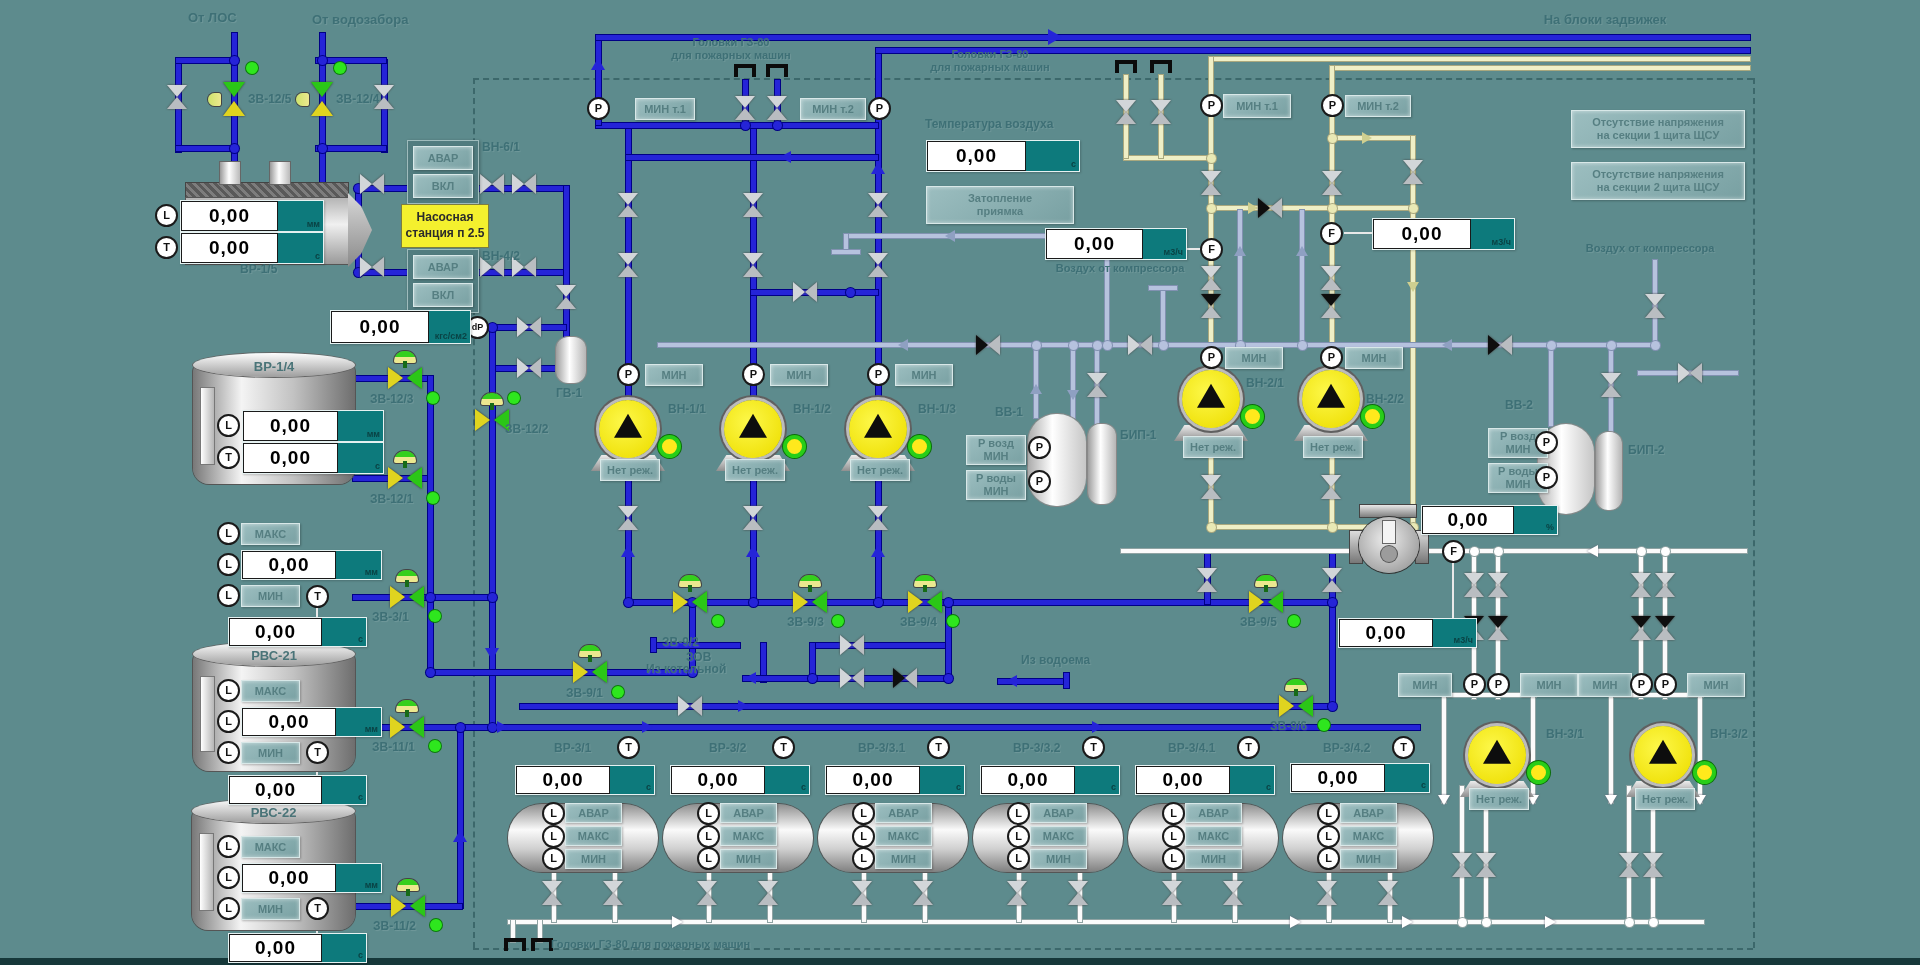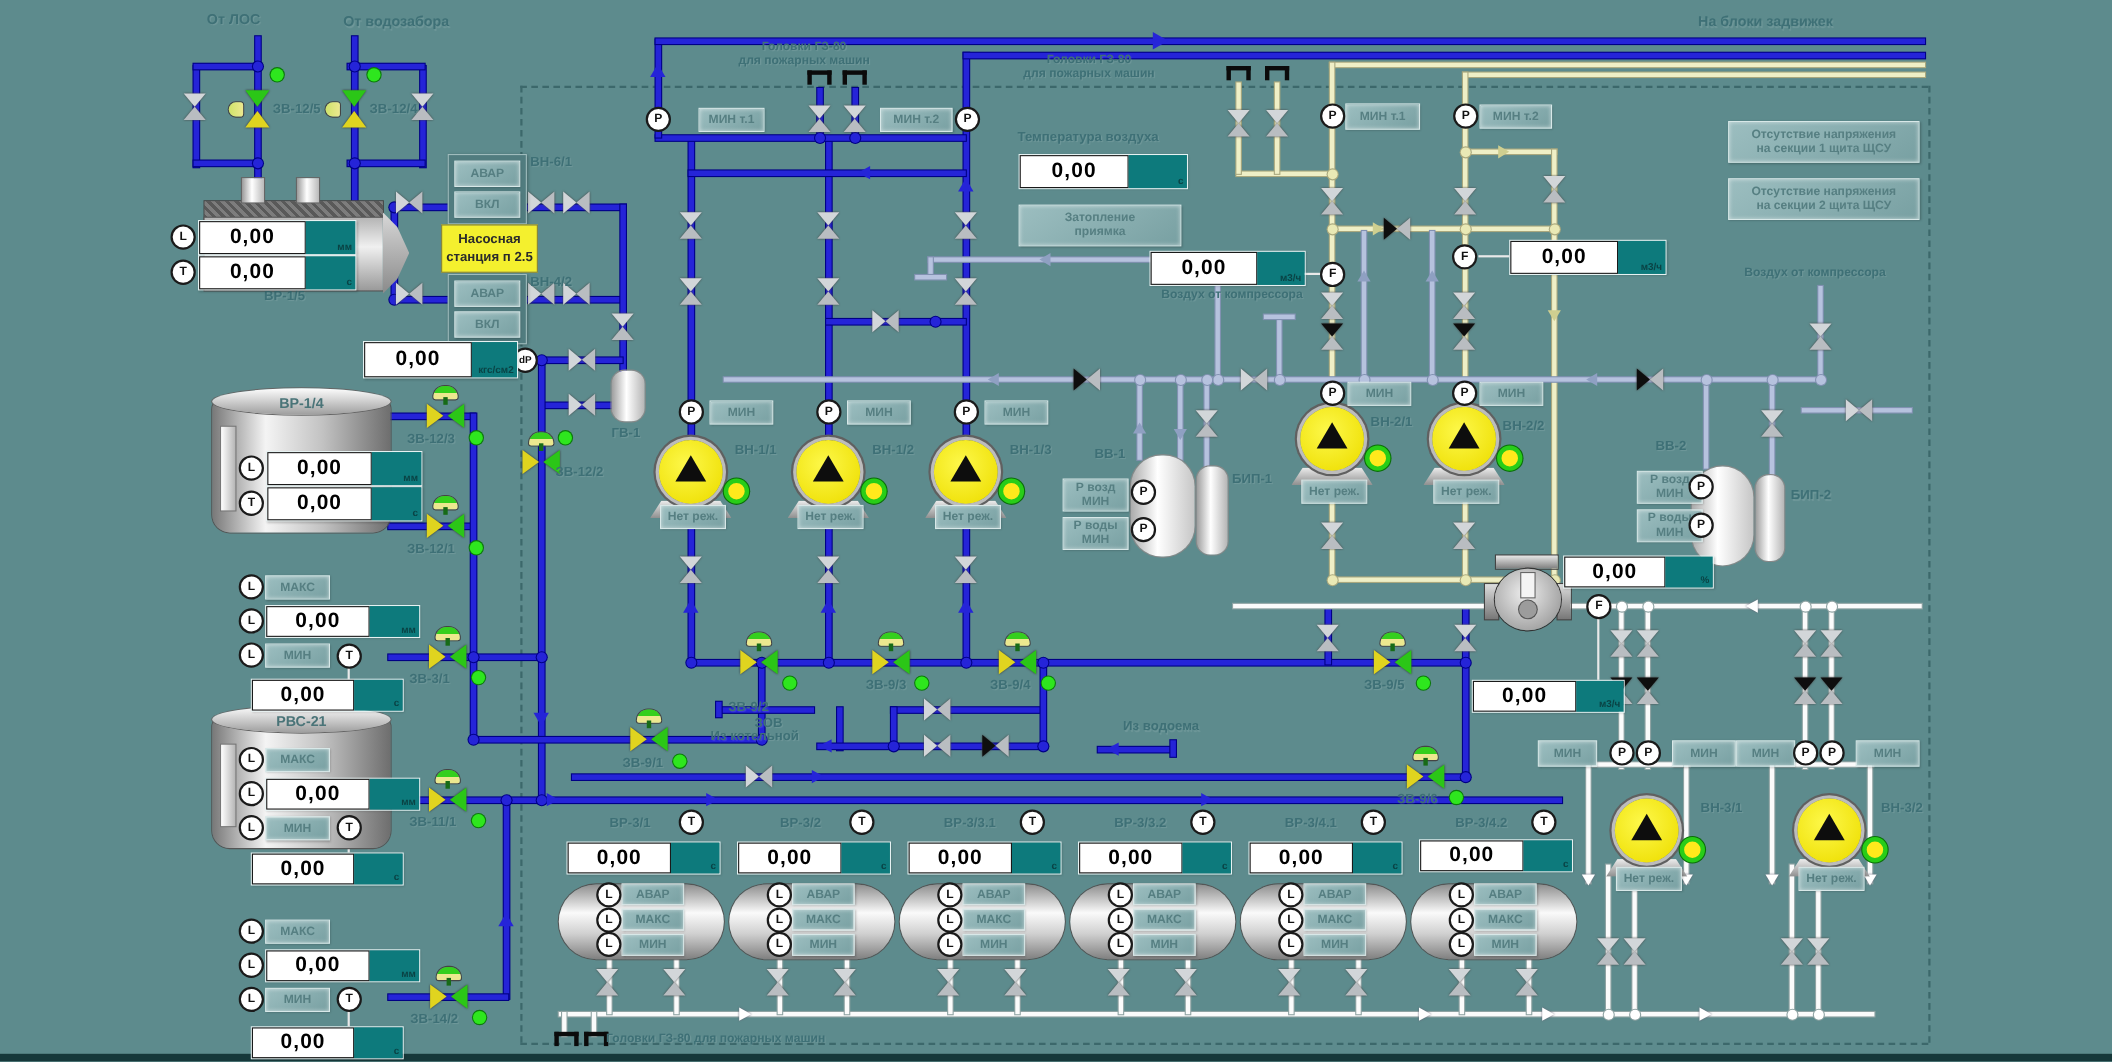--- a/index.html
+++ b/index.html
@@ -296,20 +296,25 @@
       <div class="gauge"></div>
     </div>
 
 
   <div class="vtank" style="left:193px;top:651px;width:162px;height:120px">
       <div class="vtop"></div>
       <div class="tlabel">РВС-21</div>
       <div class="gauge"></div>
     </div>
 
+  <div class="vtank" style="left:192px;top:808px;width:163px;height:122px">
+      <div class="vtop"></div>
+      <div class="tlabel">РВС-22</div>
+      <div class="gauge"></div>
+    </div>
 
   <div class="vsl" style="left:1028px;top:414px;width:58px;height:92px"></div>
   <div class="cy2" style="left:1088px;top:424px;width:28px;height:80px"></div>
   <div class="vsl" style="left:1538px;top:424px;width:56px;height:90px"></div>
   <div class="cy2" style="left:1596px;top:432px;width:26px;height:78px"></div>
   <div class="cy2" style="left:556px;top:337px;width:30px;height:46px"></div>
   <div class="gl" style="left:995px;top:405px">ВВ-1</div>
   <div class="gl" style="left:1120px;top:428px">БИП-1</div>
   <div class="gl" style="left:1505px;top:398px">ВВ-2</div>
   <div class="gl" style="left:1628px;top:443px">БИП-2</div>
@@ -448,21 +453,21 @@
       <i class="dm"></i>
       <i class="st"></i>
     </div>
   <i class="gd" style="left:429px;top:740px"></i>
   <div class="gl" style="left:372px;top:740px">ЗВ-11/1</div>
   <div class="mvh" style="left:391px;top:895px">
       <i class="dm"></i>
       <i class="st"></i>
     </div>
   <i class="gd" style="left:430px;top:919px"></i>
-  <div class="gl" style="left:373px;top:919px">ЗВ-14/2</div>
+  <div class="gl" style="left:373px;top:919px">ЗВ-11/2</div>
   <div class="mvh" style="left:573px;top:661px">
       <i class="dm"></i>
       <i class="st"></i>
     </div>
   <i class="gd" style="left:612px;top:686px"></i>
   <div class="gl" style="left:566px;top:686px">ЗВ-9/1</div>
   <div class="mvh" style="left:673px;top:591px">
       <i class="dm"></i>
       <i class="st"></i>
     </div>
@@ -521,21 +526,21 @@
       <i class="ptri"></i>
     </div>
   <i class="pind" style="left:1241px;top:405px"></i>
   <div class="gl" style="left:1246px;top:376px">ВН-2/1</div>
   <div class="sb" style="left:1183px;top:436px;width:58px;height:20px">Нет реж.</div>
   <div class="pbase" style="left:1294px;top:425px;width:74px;height:16px"></div>
   <div class="pump" style="left:1302px;top:370px">
       <i class="ptri"></i>
     </div>
   <i class="pind" style="left:1361px;top:405px"></i>
-  <div class="gl" style="left:1366px;top:380px">ВН-2/2</div>
+  <div class="gl" style="left:1366px;top:392px">ВН-2/2</div>
   <div class="sb" style="left:1303px;top:436px;width:58px;height:20px">Нет реж.</div>
 
   <div class="pbase" style="left:1460px;top:781px;width:74px;height:16px"></div>
   <div class="pump" style="left:1468px;top:726px">
       <i class="ptri"></i>
     </div>
   <i class="pind" style="left:1527px;top:761px"></i>
   <div class="gl" style="left:1546px;top:727px">ВН-3/1</div>
   <div class="sb" style="left:1469px;top:788px;width:58px;height:20px">Нет реж.</div>
   <div class="pbase" style="left:1626px;top:781px;width:74px;height:16px"></div>

